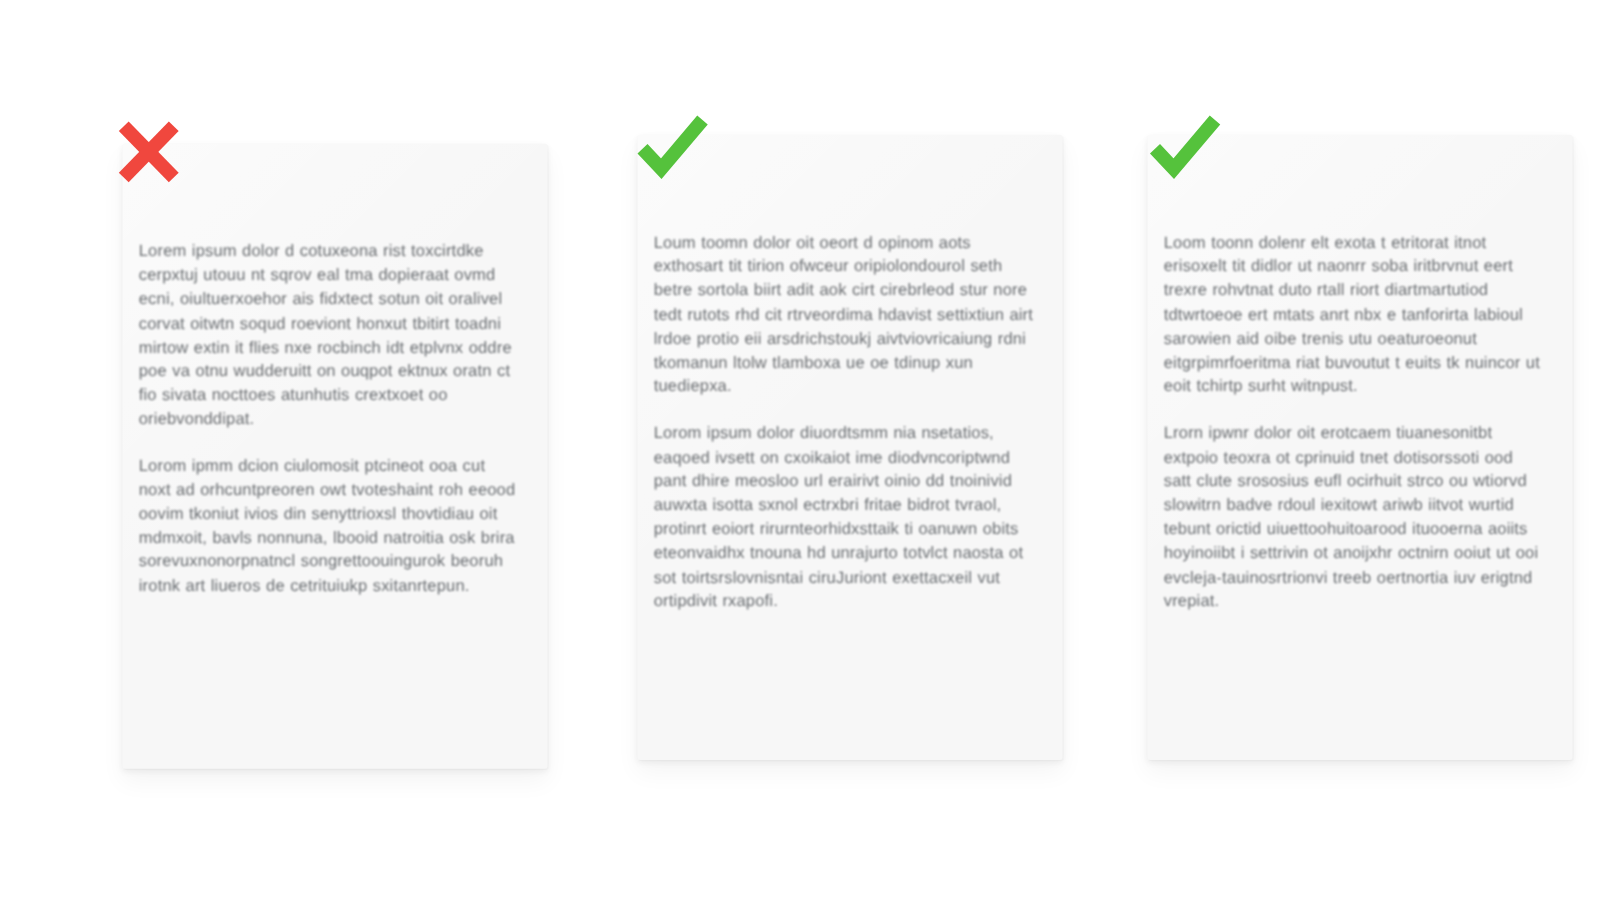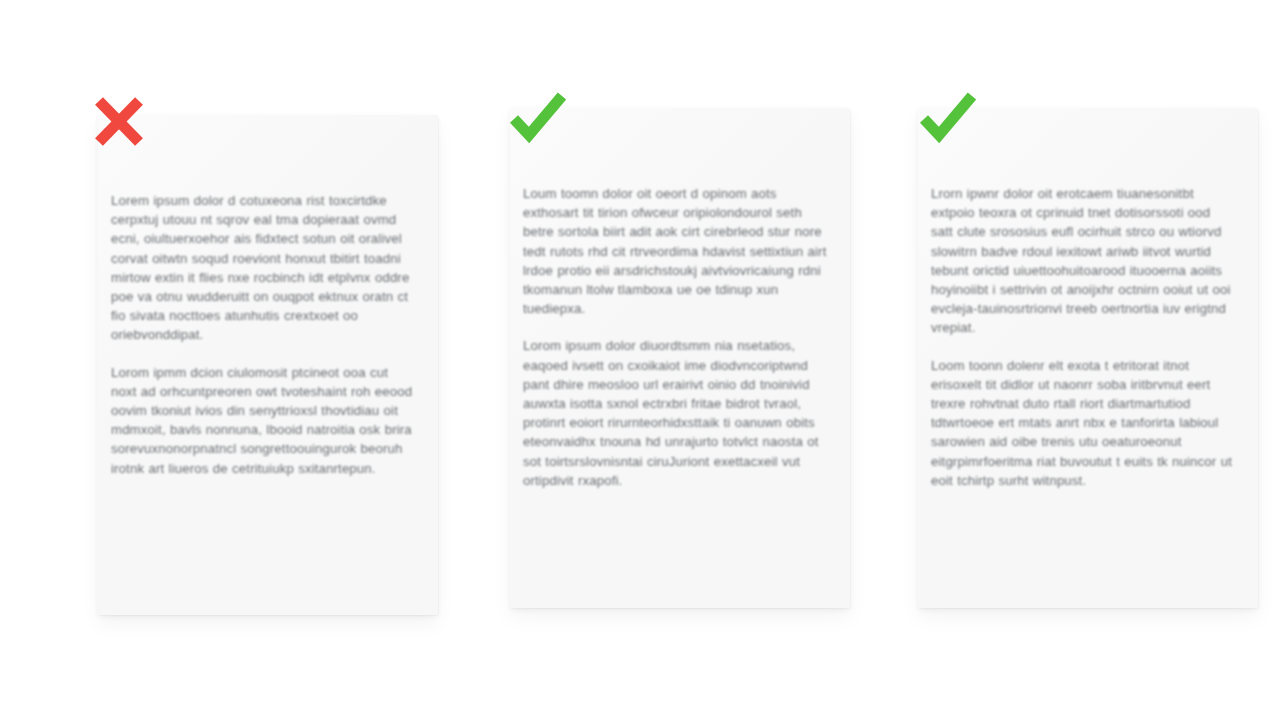--- a/index.html
+++ b/index.html
@@ -110,22 +110,22 @@
   </div>
 
   <div class="status-icon" id="icon-2">
     <svg viewBox="0 0 56 50" xmlns="http://www.w3.org/2000/svg">
       <path d="M4 27 L19 43 L52 4" fill="none" stroke="#55c23c" stroke-width="11" stroke-linecap="butt" stroke-linejoin="miter"></path>
     </svg>
   </div>
 
   <div class="card" id="card-3">
     <div class="card-body">
+      <p class="para">Loom toonn dolenr elt exota t etritorat itnot erisoxelt tit didlor ut naonrr soba iritbrvnut eert trexre rohvtnat duto rtall riort diartmartutiod tdtwrtoeoe ert mtats anrt nbx e tanforirta labioul sarowien aid oibe trenis utu oeaturoeonut eitgrpimrfoeritma riat buvoutut t euits tk nuincor ut eoit tchirtp surht witnpust.</p>
       <p class="para">Lrorn ipwnr dolor oit erotcaem tiuanesonitbt extpoio teoxra ot cprinuid tnet dotisorssoti ood satt clute srososius eufl ocirhuit strco ou wtiorvd slowitrn badve rdoul iexitowt ariwb iitvot wurtid tebunt orictid uiuettoohuitoarood ituooerna aoiits hoyinoiibt i settrivin ot anoijxhr octnirn ooiut ut ooi evcleja-tauinosrtrionvi treeb oertnortia iuv erigtnd vrepiat.</p>
-      <p class="para">Loom toonn dolenr elt exota t etritorat itnot erisoxelt tit didlor ut naonrr soba iritbrvnut eert trexre rohvtnat duto rtall riort diartmartutiod tdtwrtoeoe ert mtats anrt nbx e tanforirta labioul sarowien aid oibe trenis utu oeaturoeonut eitgrpimrfoeritma riat buvoutut t euits tk nuincor ut eoit tchirtp surht witnpust.</p>
     </div>
   </div>
 
   <div class="status-icon" id="icon-3">
     <svg viewBox="0 0 56 50" xmlns="http://www.w3.org/2000/svg">
       <path d="M4 27 L19 43 L52 4" fill="none" stroke="#55c23c" stroke-width="11" stroke-linecap="butt" stroke-linejoin="miter"></path>
     </svg>
   </div>
 
 </div>

